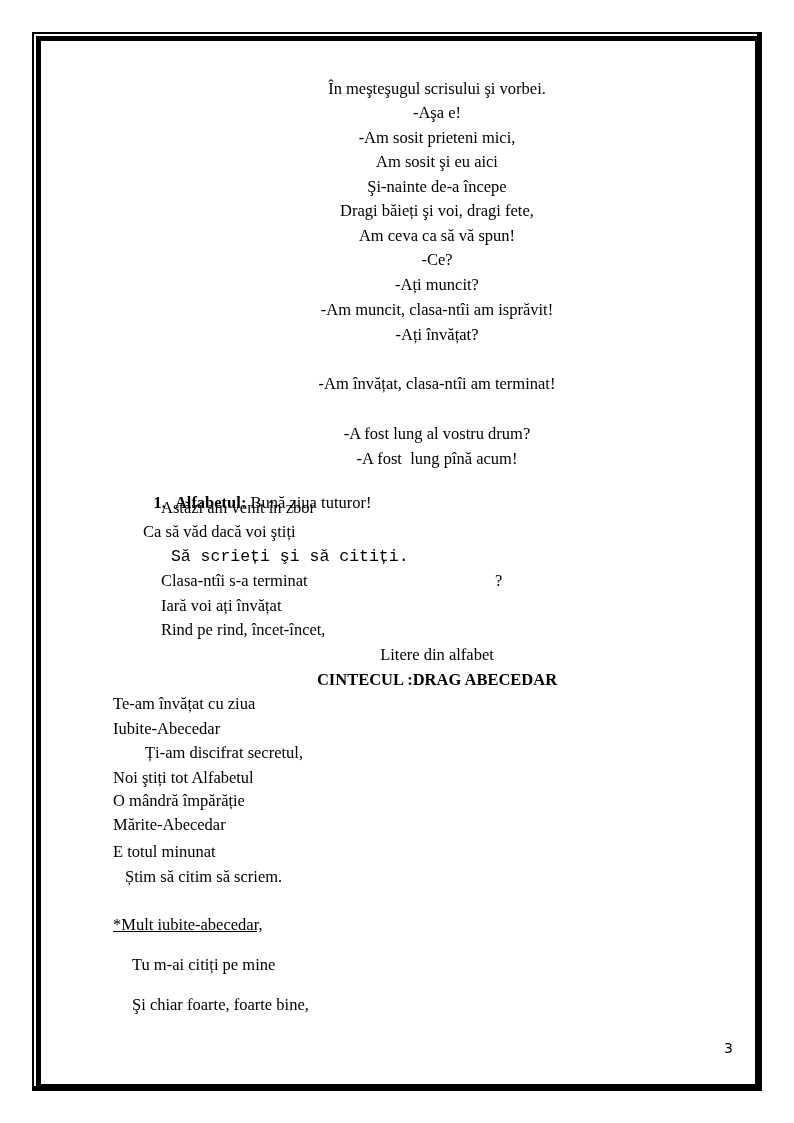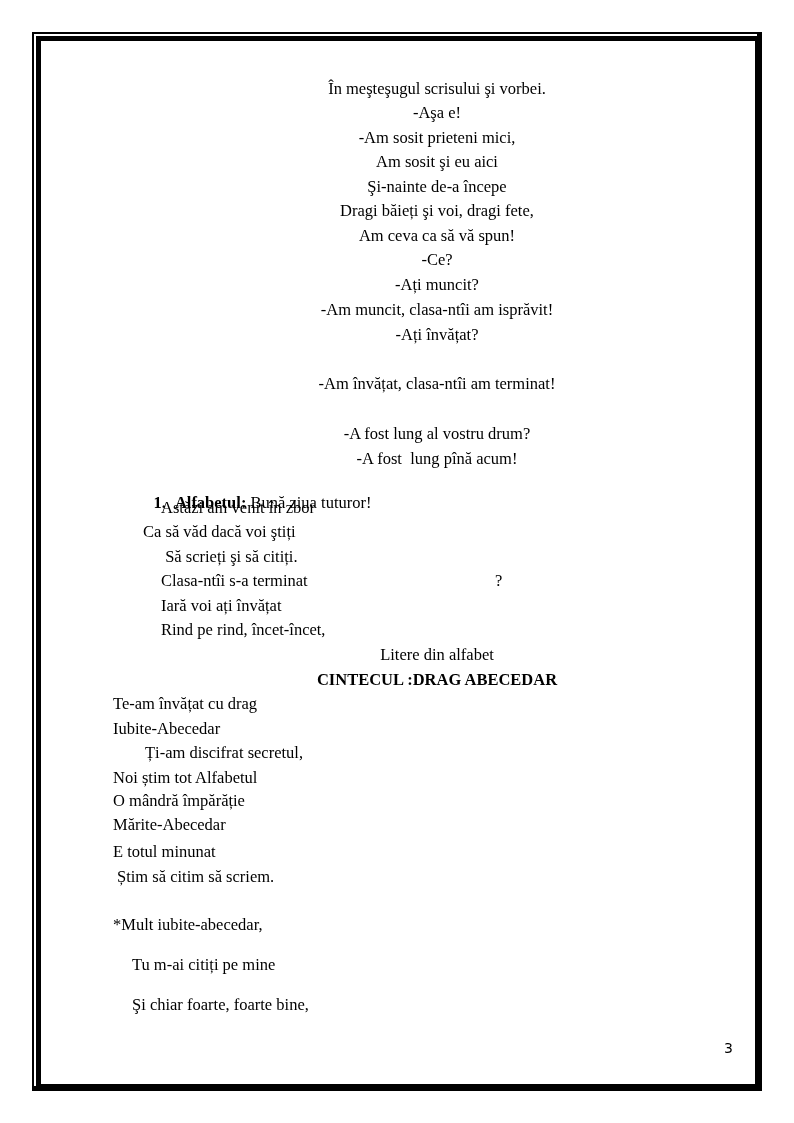--- a/index.html
+++ b/index.html
@@ -38,36 +38,36 @@
   <div class="line center" style="top:325px;">-Ați învățat?</div>
   <div class="line center" style="top:374px;">-Am învățat, clasa-ntîi am terminat!</div>
   <div class="line center" style="top:424px;">-A fost lung al vostru drum?</div>
   <div class="line center" style="top:449px;">-A fost  lung pînă acum!</div>
 
   <div class="line" style="left:137px;top:473px;">
     <span class="bold">1.</span><span class="bold" style="margin-left:9px;">Alfabetul:</span> <span>Bună ziua tuturor!</span>
   </div>
   <div class="line" style="left:161px;top:498px;">Astăzi am venit în zbor</div>
   <div class="line" style="left:143px;top:522px;">Ca să văd dacă voi ştiți</div>
-  <div class="line" style="left:161px;top:547px;"> Să scrieți şi să citiți.</div>
+  <div class="line" style="left:161px;top:547px;font-family:Liberation Mono, monospace;"> Să scrieți şi să citiți.</div>
   <div class="line" style="left:161px;top:571px;">Clasa-ntîi s-a terminat</div>
   <div class="line" style="left:495px;top:571px;">?</div>
   <div class="line" style="left:161px;top:596px;">Iară voi ați învățat</div>
   <div class="line" style="left:161px;top:620px;">Rind pe rind, încet-încet,</div>
 
   <div class="line center" style="top:645px;">Litere din alfabet</div>
   <div class="line center bold" style="top:670px;">CINTECUL :DRAG ABECEDAR</div>
 
-  <div class="line" style="left:113px;top:694px;">Te-am învățat cu drag</div>
+  <div class="line" style="left:113px;top:694px;">Te-am învățat cu ziua</div>
   <div class="line" style="left:113px;top:719px;">Iubite-Abecedar</div>
   <div class="line" style="left:113px;top:743px;margin-left:32px;">Ți-am discifrat secretul,</div>
-  <div class="line" style="left:113px;top:768px;">Noi știm tot Alfabetul</div>
+  <div class="line" style="left:113px;top:768px;">Noi ştiți tot Alfabetul</div>
   <div class="line" style="left:113px;top:815px;">Mărite-Abecedar</div>
   <div class="line" style="left:113px;top:791px;">O mândră împărăție</div>
   <div class="line" style="left:113px;top:842px;">E totul minunat</div>
-  <div class="line" style="left:117px;top:867px;">Știm să citim să scriem.</div>
+  <div class="line" style="left:125px;top:867px;">Știm să citim să scriem.</div>
 
-  <div class="line" style="left:113px;top:915px;">*Mult iubite-abecedar,</div>
+  <div class="line" style="left:113px;top:915px;text-decoration:underline;">*Mult iubite-abecedar,</div>
   <div class="line" style="left:132px;top:955px;">Tu m-ai citiți pe mine</div>
   <div class="line" style="left:132px;top:995px;text-align:right;">Şi chiar foarte, foarte bine,</div>
 
   <div class="pagenum">3</div>
 </div>
 
 </body></html>

